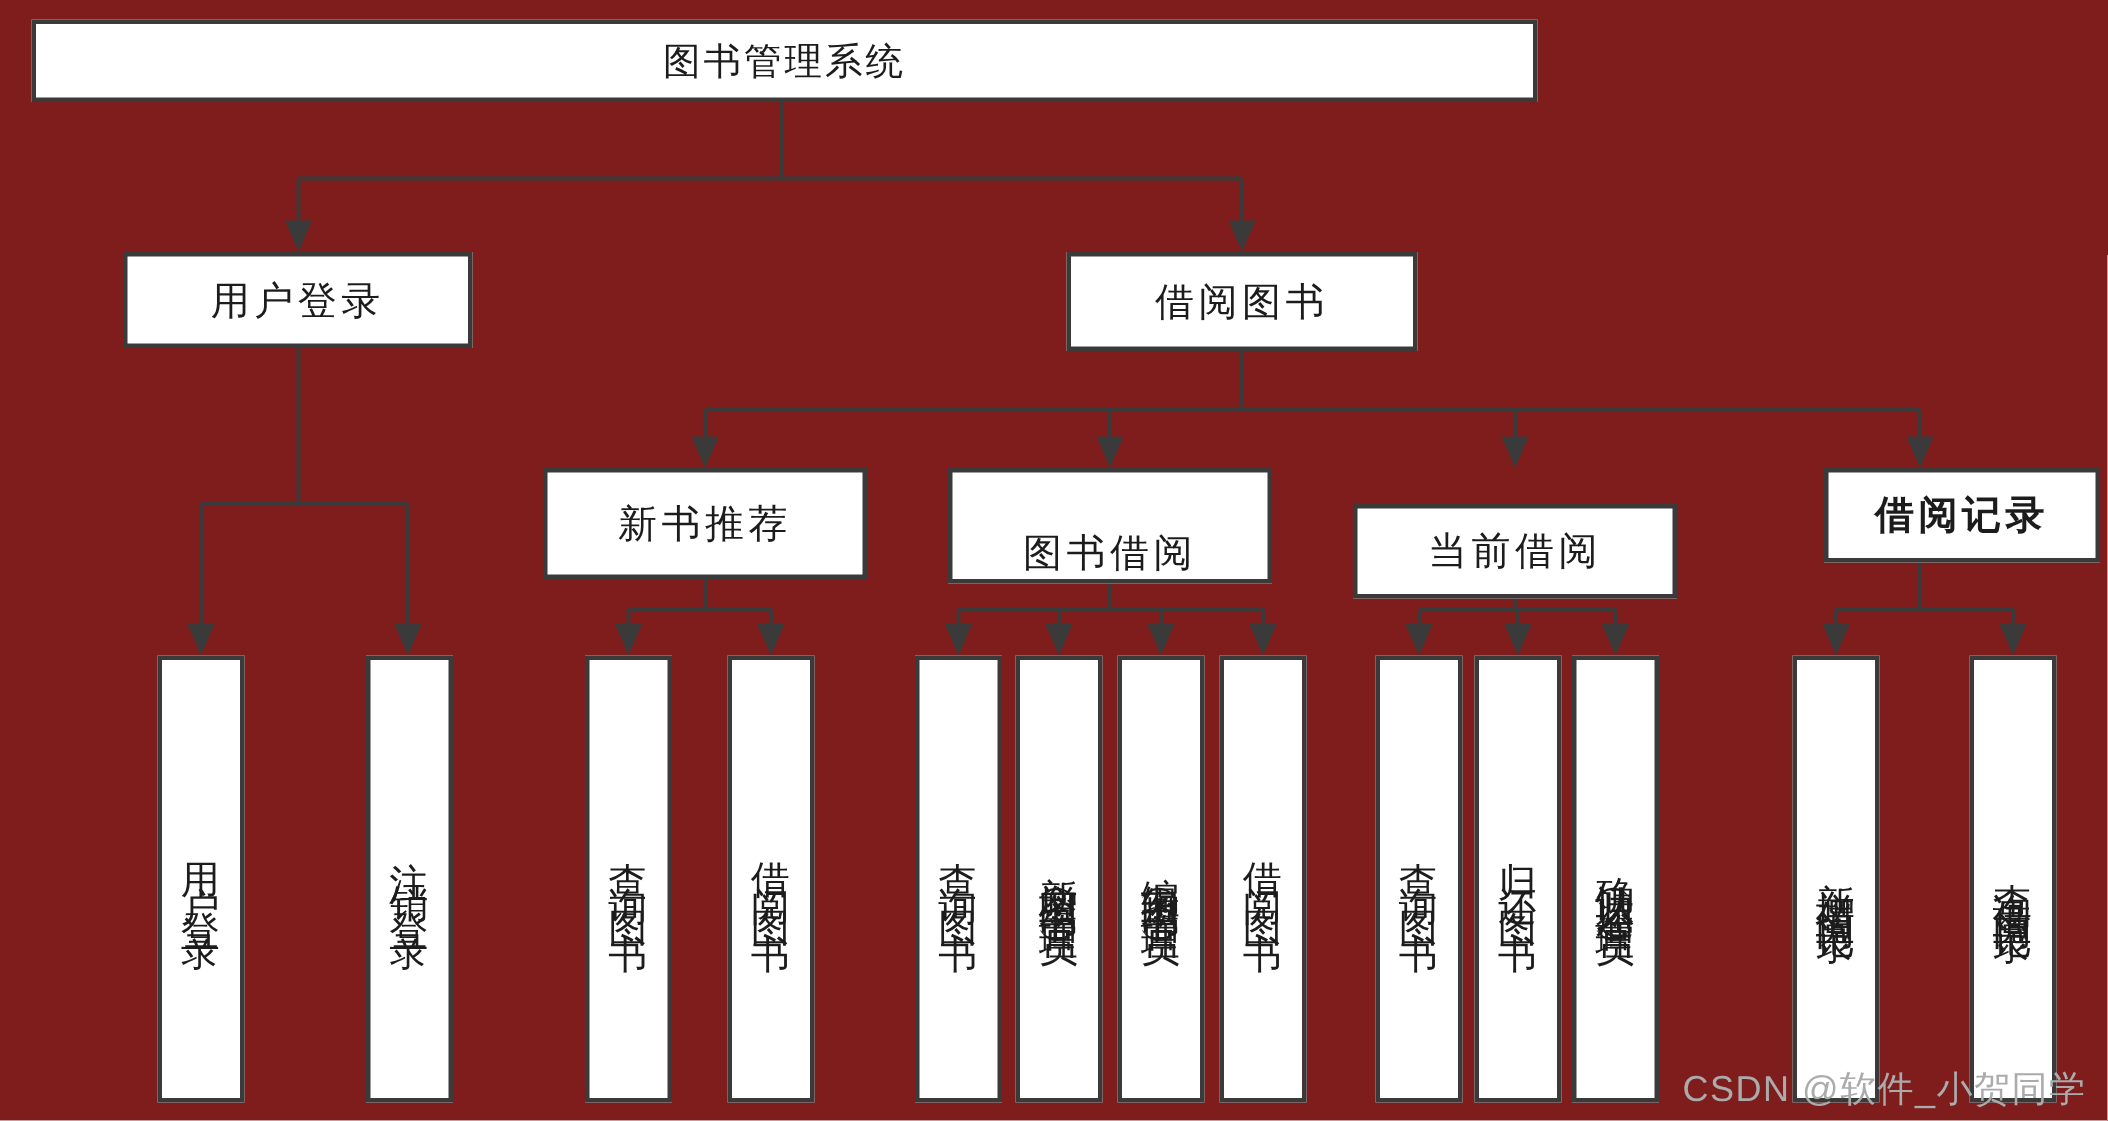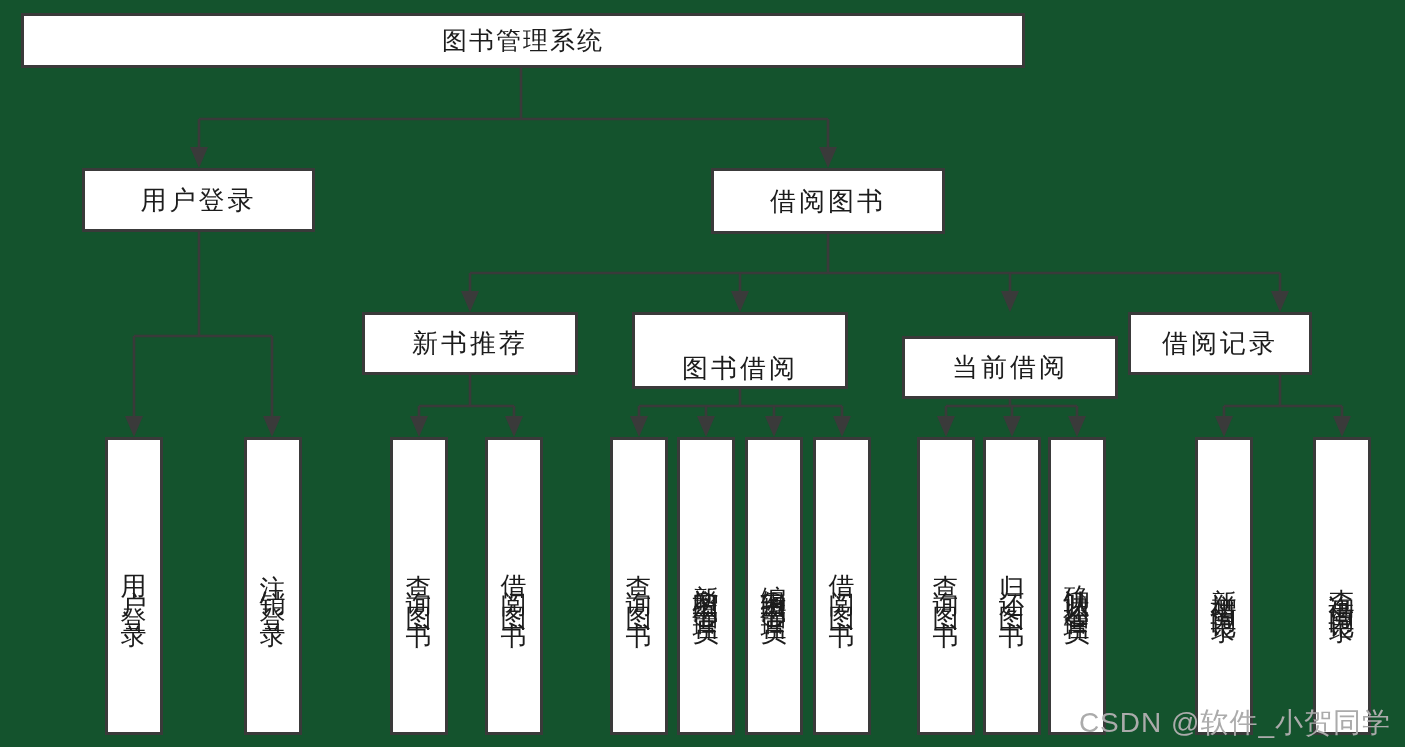--- a/index.html
+++ b/index.html
@@ -1,20 +1,20 @@
 <!DOCTYPE html>
 <html><head>
 <meta charset="utf-8">
 <style>
   html, body { margin: 0; padding: 0; background: #ffffff; }
   .canvas {
     position: relative;
     width: 1405px;
     height: 747px;
-    background: #14532d;
+    background: #7f1d1d;
     overflow: hidden;
     font-family: "Liberation Sans", sans-serif;
   }
   svg.connectors {
     position: absolute;
     left: 0; top: 0;
     width: 1405px; height: 747px;
   }
   svg.connectors path,
   svg.connectors line {
@@ -55,21 +55,21 @@
   .node.leaf.med span {
     letter-spacing: 6px;
   }
   .node.leaf.long span {
     letter-spacing: 5px;
   }
   .watermark {
     position: absolute;
     right: 14px;
     bottom: 5px;
-    font-size: 28px;
+    font-size: 24px;
     color: #ababab;
     letter-spacing: 1px;
     white-space: nowrap;
   }
 </style>
 </head>
 <body>
 
 <div class="canvas">
 
@@ -133,30 +133,30 @@
     <span>图书管理系统</span>
   </div>
 
   <div class="node hbox" style="left:82px; top:168px; width:233px; height:64px;">
     <span>用户登录</span>
   </div>
   <div class="node hbox" style="left:711px; top:168px; width:234px; height:66px;">
     <span>借阅图书</span>
   </div>
 
-  <div class="node hbox" style="left:362px; top:312px; width:216px; height:63px;">
+  <div class="node hbox" style="left:362px; top:312px; width:216px; height:74px;">
     <span>新书推荐</span>
   </div>
   <div class="node hbox" style="left:632px; top:312px; width:216px; height:77px;align-items:flex-end;">
     <span>图书借阅</span>
   </div>
   <div class="node hbox" style="left:902px; top:312px; width:216px; height:63px;margin-top:24px;">
     <span>当前借阅</span>
   </div>
-  <div class="node hbox" style="left:1128px; top:312px; width:184px; height:63px;">
+  <div class="node hbox" style="left:1216px; top:312px; width:184px; height:63px;font-weight:bold;">
     <span>借阅记录</span>
   </div>
 
   <div class="node leaf" style="left:105px; top:437px; width:58px; height:298px;">
     <span>用户登录</span>
   </div>
   <div class="node leaf" style="left:244px; top:437px; width:58px; height:298px;">
     <span>注销登录</span>
   </div>
 

